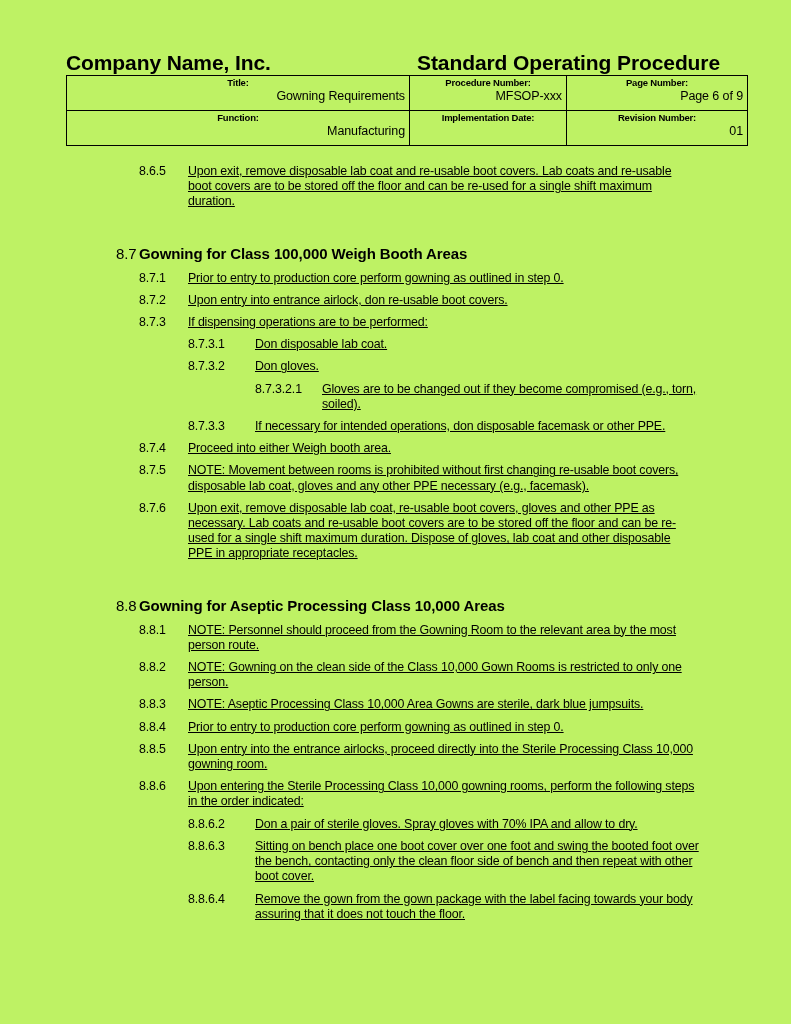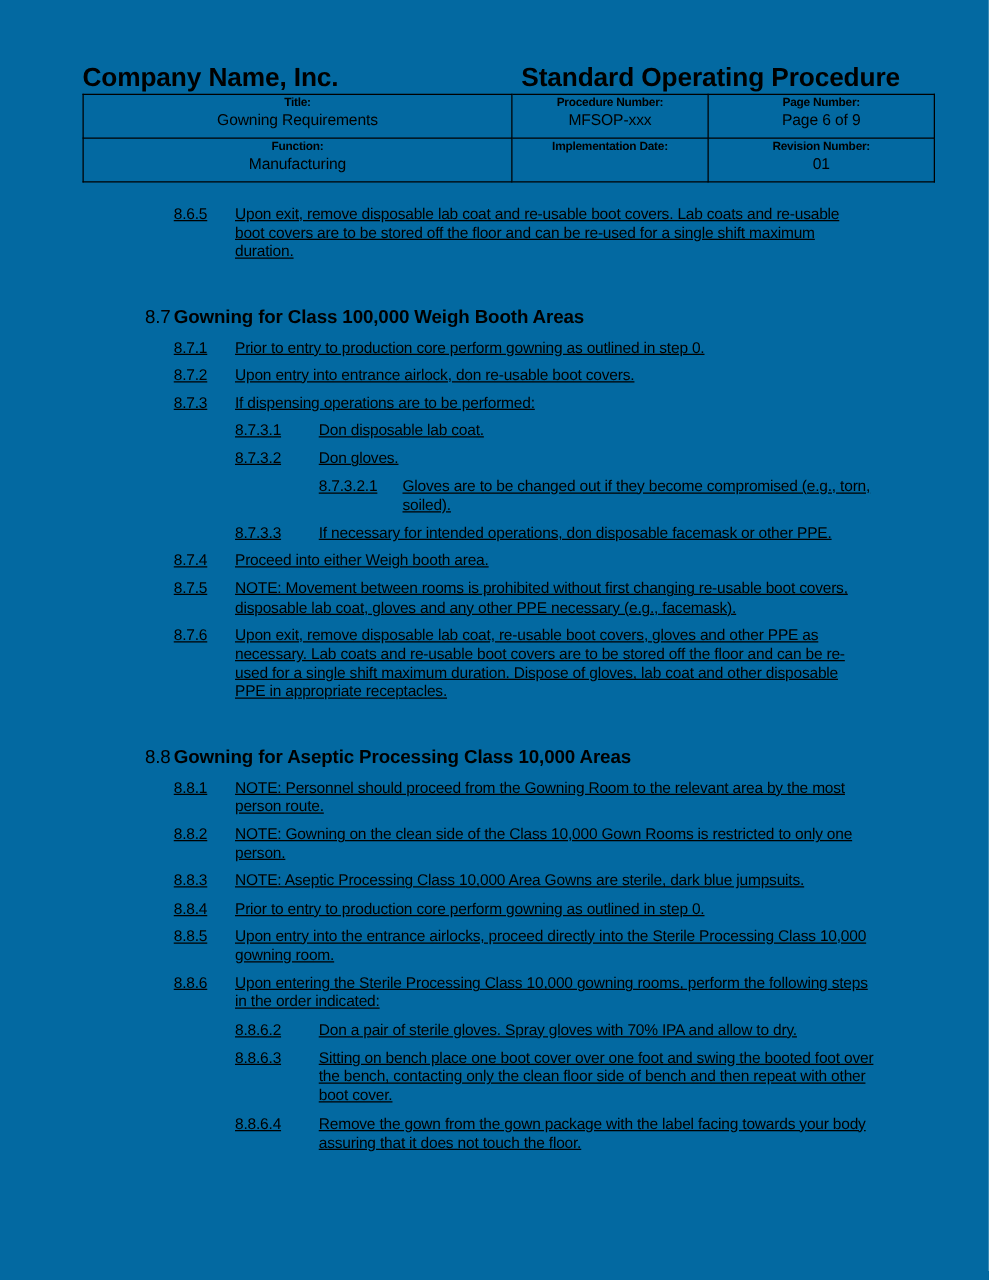--- a/index.html
+++ b/index.html
@@ -15,21 +15,21 @@
     font-family: "Liberation Sans", sans-serif;
     color: #000000;
     overflow: hidden;
   }
 
   .page {
     position: absolute;
     left: 0; top: 0;
     width: 791px;
     height: 1024px;
-    background: #0369a1;
+    background: #bef264;
   }
 
   
   .header-titles {
     position: absolute;
     left: 66px;
     top: 45px;
     width: 654px;
     height: 28px;
     display: flex;
@@ -72,21 +72,21 @@
     font-weight: bold;
     line-height: 12px;
     text-align: center;
     letter-spacing: -0.2px;
   }
   .cell-value {
     display: block;
     font-size: 12.5px;
     font-weight: normal;
     line-height: 15px;
-    text-align: center;
+    text-align: right;
     letter-spacing: -0.1px;
   }
   .col-title   { width: 334px; }
   .col-proc    { width: 148px; }
   .col-page    { width: 172px; }
 
   
   .content {
     position: absolute;
     left: 0;
@@ -100,21 +100,20 @@
     font-size: 12.4px;
     line-height: 15.2px;
     letter-spacing: -0.15px;
     margin-bottom: 7px;
   }
   .clause .num {
     position: absolute;
     top: 0;
     font-weight: normal;
     white-space: nowrap;
-    text-decoration: underline;
   }
   .clause .txt {
     display: block;
     text-align: left;
     text-decoration: underline;
   }
 
   
   .section-head {
     position: relative;

